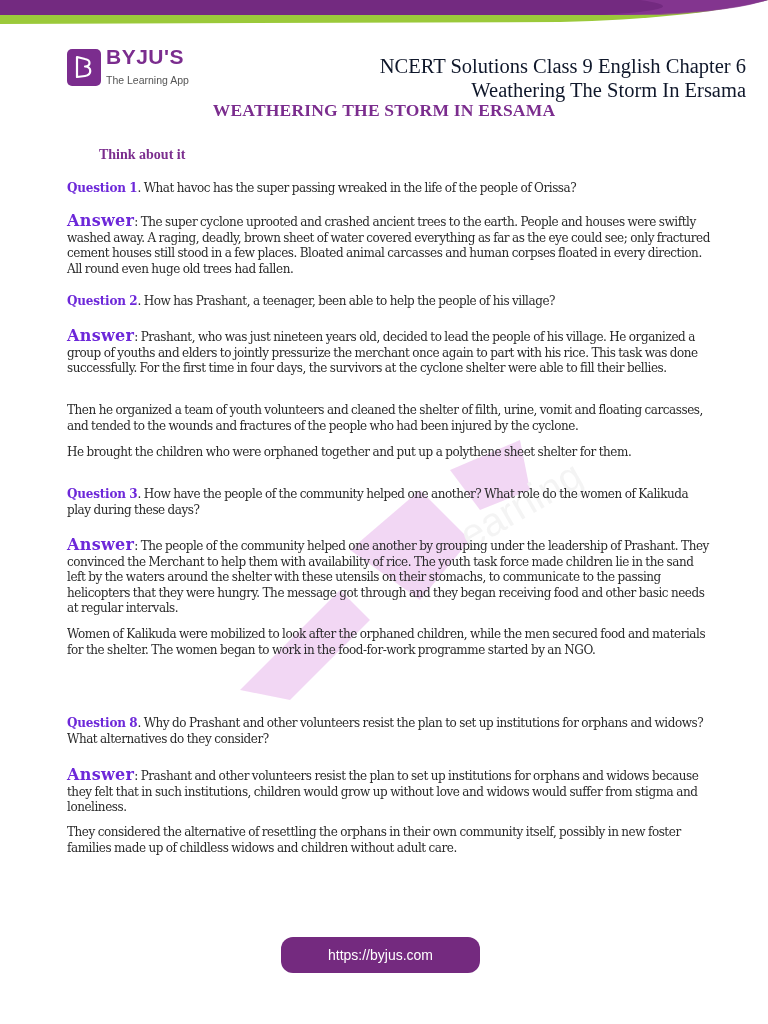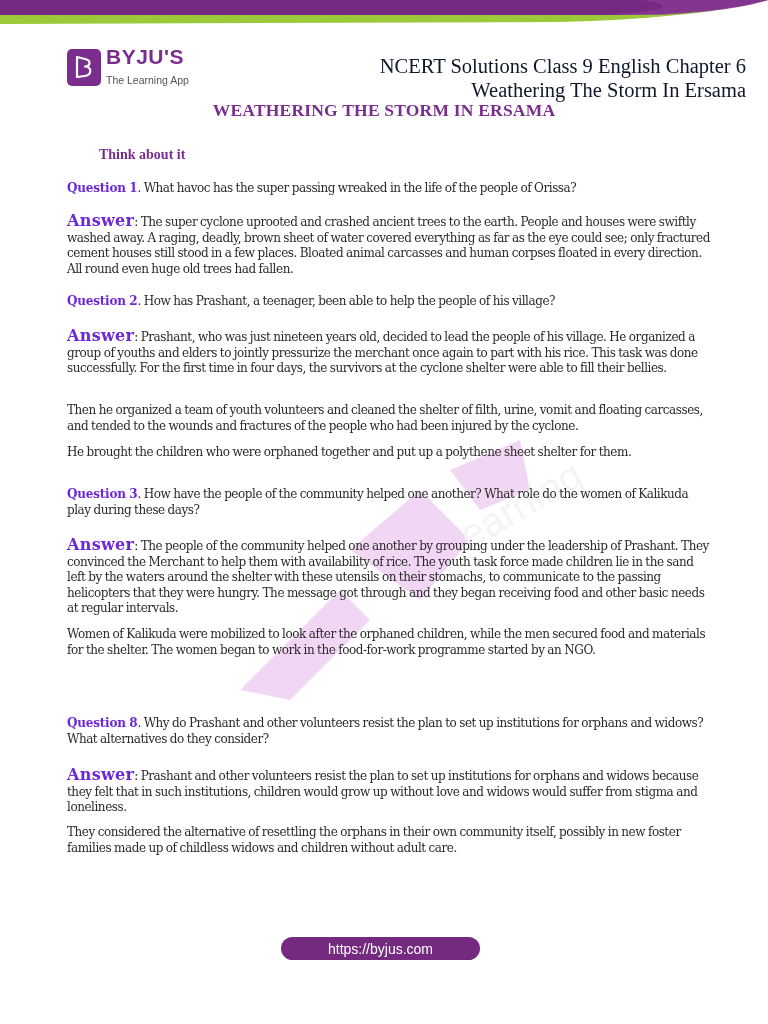--- a/index.html
+++ b/index.html
@@ -44,21 +44,21 @@
     letter-spacing: -0.45px; word-spacing: -0.5px;
   }
   .blk { position: absolute; left: 0; width: 645px; margin: 0; }
   .q-label, .a-label { font-weight: bold; color: #6d28d9; letter-spacing: -0.2px; }
   .a-label { font-size: 16px; letter-spacing: 0.3px; }
   .watermark {
     position: absolute; left: 220px; top: 430px; width: 420px; height: 300px;
     pointer-events: none; opacity: 0.55;
   }
   .url-pill {
-    position: absolute; left: 281px; top: 937px; width: 199px; height: 23px;
+    position: absolute; left: 281px; top: 937px; width: 199px; height: 36px;
     background: #742a7f; border-radius: 12px; color: #fff;
     font-family: "Liberation Sans", sans-serif; font-size: 14px;
     display: flex; align-items: center; justify-content: center;
   }
 </style>
 </head>
 <body>
 
 <div class="top-band">
   <svg width="768" height="28" viewBox="0 0 768 28">

